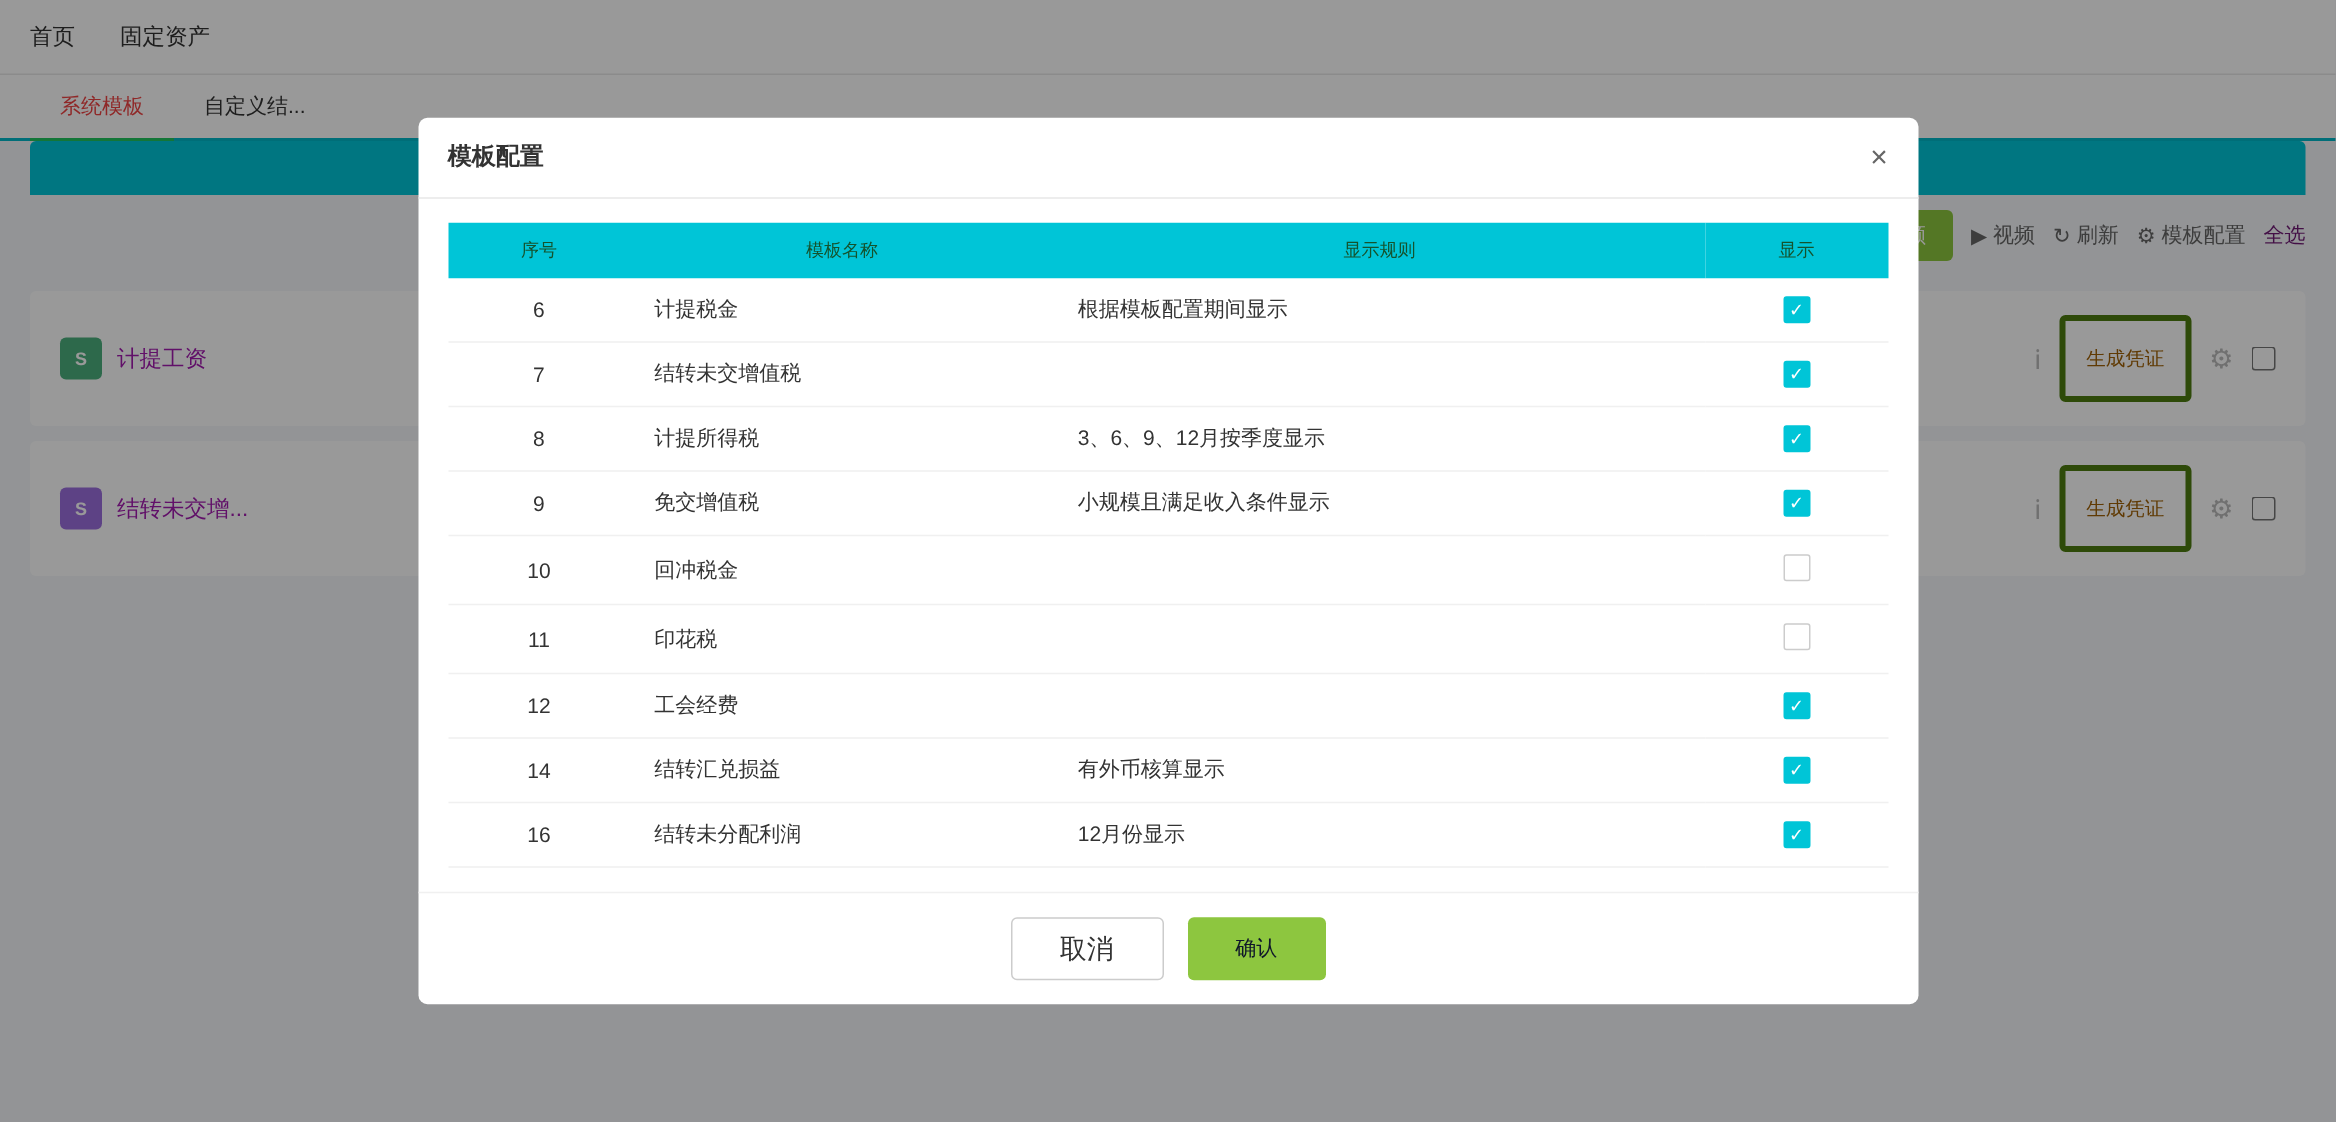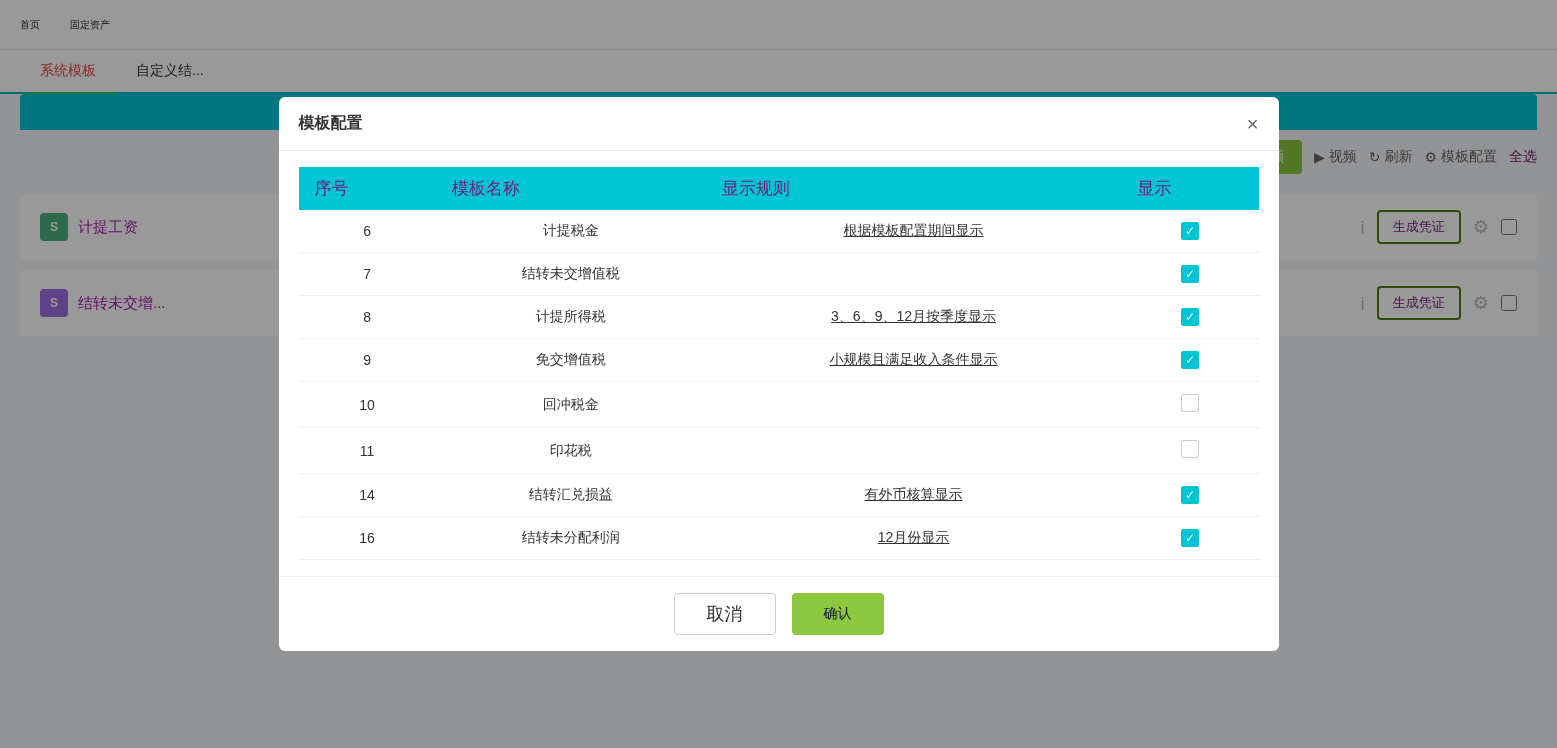--- a/index.html
+++ b/index.html
@@ -27,21 +27,21 @@
       background: #fff;
       height: 50px;
       display: flex;
       align-items: center;
       padding: 0 20px;
       gap: 30px;
       border-bottom: 1px solid #e8e8e8;
     }
     .nav-item {
       color: #333;
-      font-size: 10px;
+      font-size: 15px;
       cursor: pointer;
     }
 
     
     .tabs-bar {
       display: flex;
       background: #fff;
       border-bottom: 2px solid #00b8c9;
       padding: 0 20px;
     }
@@ -132,24 +132,24 @@
     }
     .card-icon.green { background: #4caf7d; }
     .card-icon.purple { background: #9c6fde; }
     .card-title { font-size: 15px; color: #a21caf; }
     .card-right {
       display: flex;
       align-items: center;
       gap: 12px;
     }
     .btn-gen-voucher {
-      border: 2px solid #4d7c0f;
-      color: #701a75;
+      border: 4px solid #4d7c0f;
+      color: #a16207;
       background: none;
-      padding: 6px 14px;
+      padding: 16px 14px;
       border-radius: 4px;
       cursor: pointer;
       font-size: 13px;
     }
     .card-gear {
       color: #bbb;
       font-size: 18px;
       cursor: pointer;
     }
     .card-checkbox {
@@ -209,40 +209,39 @@
     
     .config-table {
       width: 100%;
       border-collapse: collapse;
     }
     .config-table thead tr {
       background: #00c5d7;
     }
     .config-table thead th {
       padding: 10px 16px;
-      color: #701a75;
-      font-size: 17px;
-      text-align: left;
+      color: #14532d;
+      font-size: 12px;
+      text-align: center;
       font-weight: normal;
     }
     .config-table tbody tr {
       border-bottom: 1px solid #f0f0f0;
     }
     .config-table tbody td {
       padding: 12px 16px;
       color: #333;
       font-size: 14px;
       text-align: center;
     }
     .config-table tbody td:nth-child(2) {
-      text-align: center;
+      text-align: left;
     }
     .config-table tbody td:nth-child(3) {
-      text-align: center;
-      text-decoration: underline;
+      text-align: left;
     }
 
     
     .custom-checkbox {
       width: 18px;
       height: 18px;
       border: 1px solid #ccc;
       border-radius: 2px;
       display: inline-flex;
       align-items: center;
@@ -414,20 +413,26 @@
             <td></td>
             <td><div class="custom-checkbox"></div></td>
           </tr>
           <tr>
             <td>11</td>
             <td>印花税</td>
             <td></td>
             <td><div class="custom-checkbox"></div></td>
           </tr>
           <tr>
+            <td>12</td>
+            <td>工会经费</td>
+            <td></td>
+            <td><div class="custom-checkbox checked"></div></td>
+          </tr>
+          <tr>
             <td>14</td>
             <td>结转汇兑损益</td>
             <td>有外币核算显示</td>
             <td><div class="custom-checkbox checked"></div></td>
           </tr>
           <tr>
             <td>16</td>
             <td>结转未分配利润</td>
             <td>12月份显示</td>
             <td><div class="custom-checkbox checked"></div></td>

